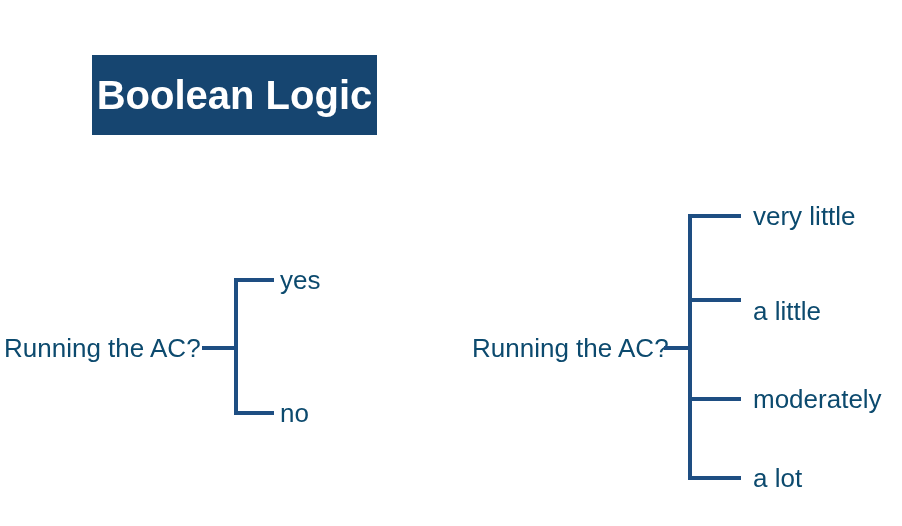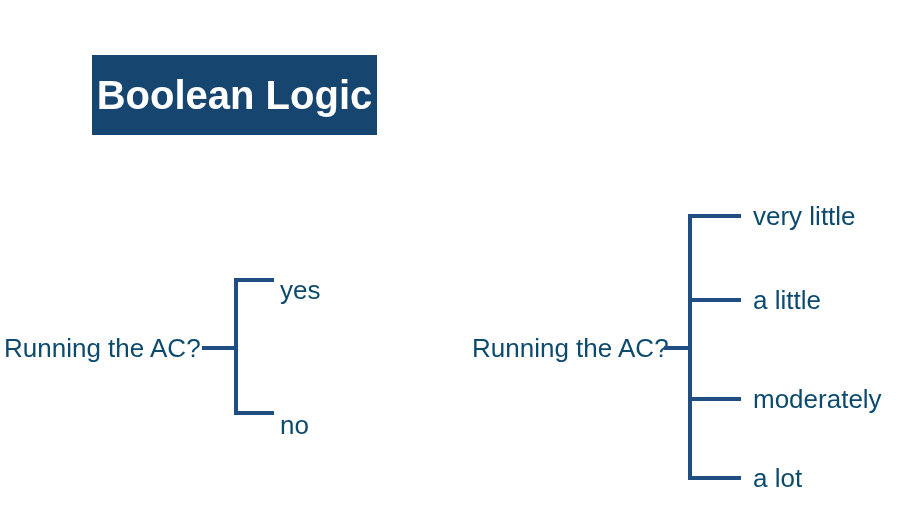--- a/index.html
+++ b/index.html
@@ -54,37 +54,37 @@
     <span>Boolean Logic</span>
   </div>
 
   <div>
     <span class="tlabel" style="left:4px; top:348px;">Running the AC?</span>
 
     <div class="tline" style="left:202px; top:346px; width:34px; height:4px;"></div>
     <div class="tline" style="left:234px; top:278px; width:4px; height:137px;"></div>
 
     <div class="tline" style="left:238px; top:278px; width:36px; height:4px;"></div>
-    <span class="tlabel" style="left:280px; top:280px;margin-top:10px;">yes</span>
+    <span class="tlabel" style="left:280px; top:280px;">yes</span>
 
     <div class="tline" style="left:238px; top:411px; width:36px; height:4px;"></div>
-    <span class="tlabel" style="left:280px; top:413px;margin-top:12px;">no</span>
+    <span class="tlabel" style="left:280px; top:413px;">no</span>
   </div>
 
   <div>
     <span class="tlabel" style="left:472px; top:348px;">Running the AC?</span>
 
     <div class="tline" style="left:664px; top:346px; width:24px; height:4px;"></div>
     <div class="tline" style="left:688px; top:214px; width:4px; height:266px;"></div>
 
     <div class="tline" style="left:692px; top:214px; width:49px; height:4px;"></div>
     <span class="tlabel" style="left:753px; top:216px;">very little</span>
 
     <div class="tline" style="left:692px; top:298px; width:49px; height:4px;"></div>
-    <span class="tlabel" style="left:753px; top:300px;">a little</span>
+    <span class="tlabel" style="left:753px; top:311px;">a little</span>
 
     <div class="tline" style="left:692px; top:397px; width:49px; height:4px;"></div>
     <span class="tlabel" style="left:753px; top:399px;">moderately</span>
 
     <div class="tline" style="left:692px; top:476px; width:49px; height:4px;"></div>
     <span class="tlabel" style="left:753px; top:478px;">a lot</span>
   </div>
 
 </div>
 

